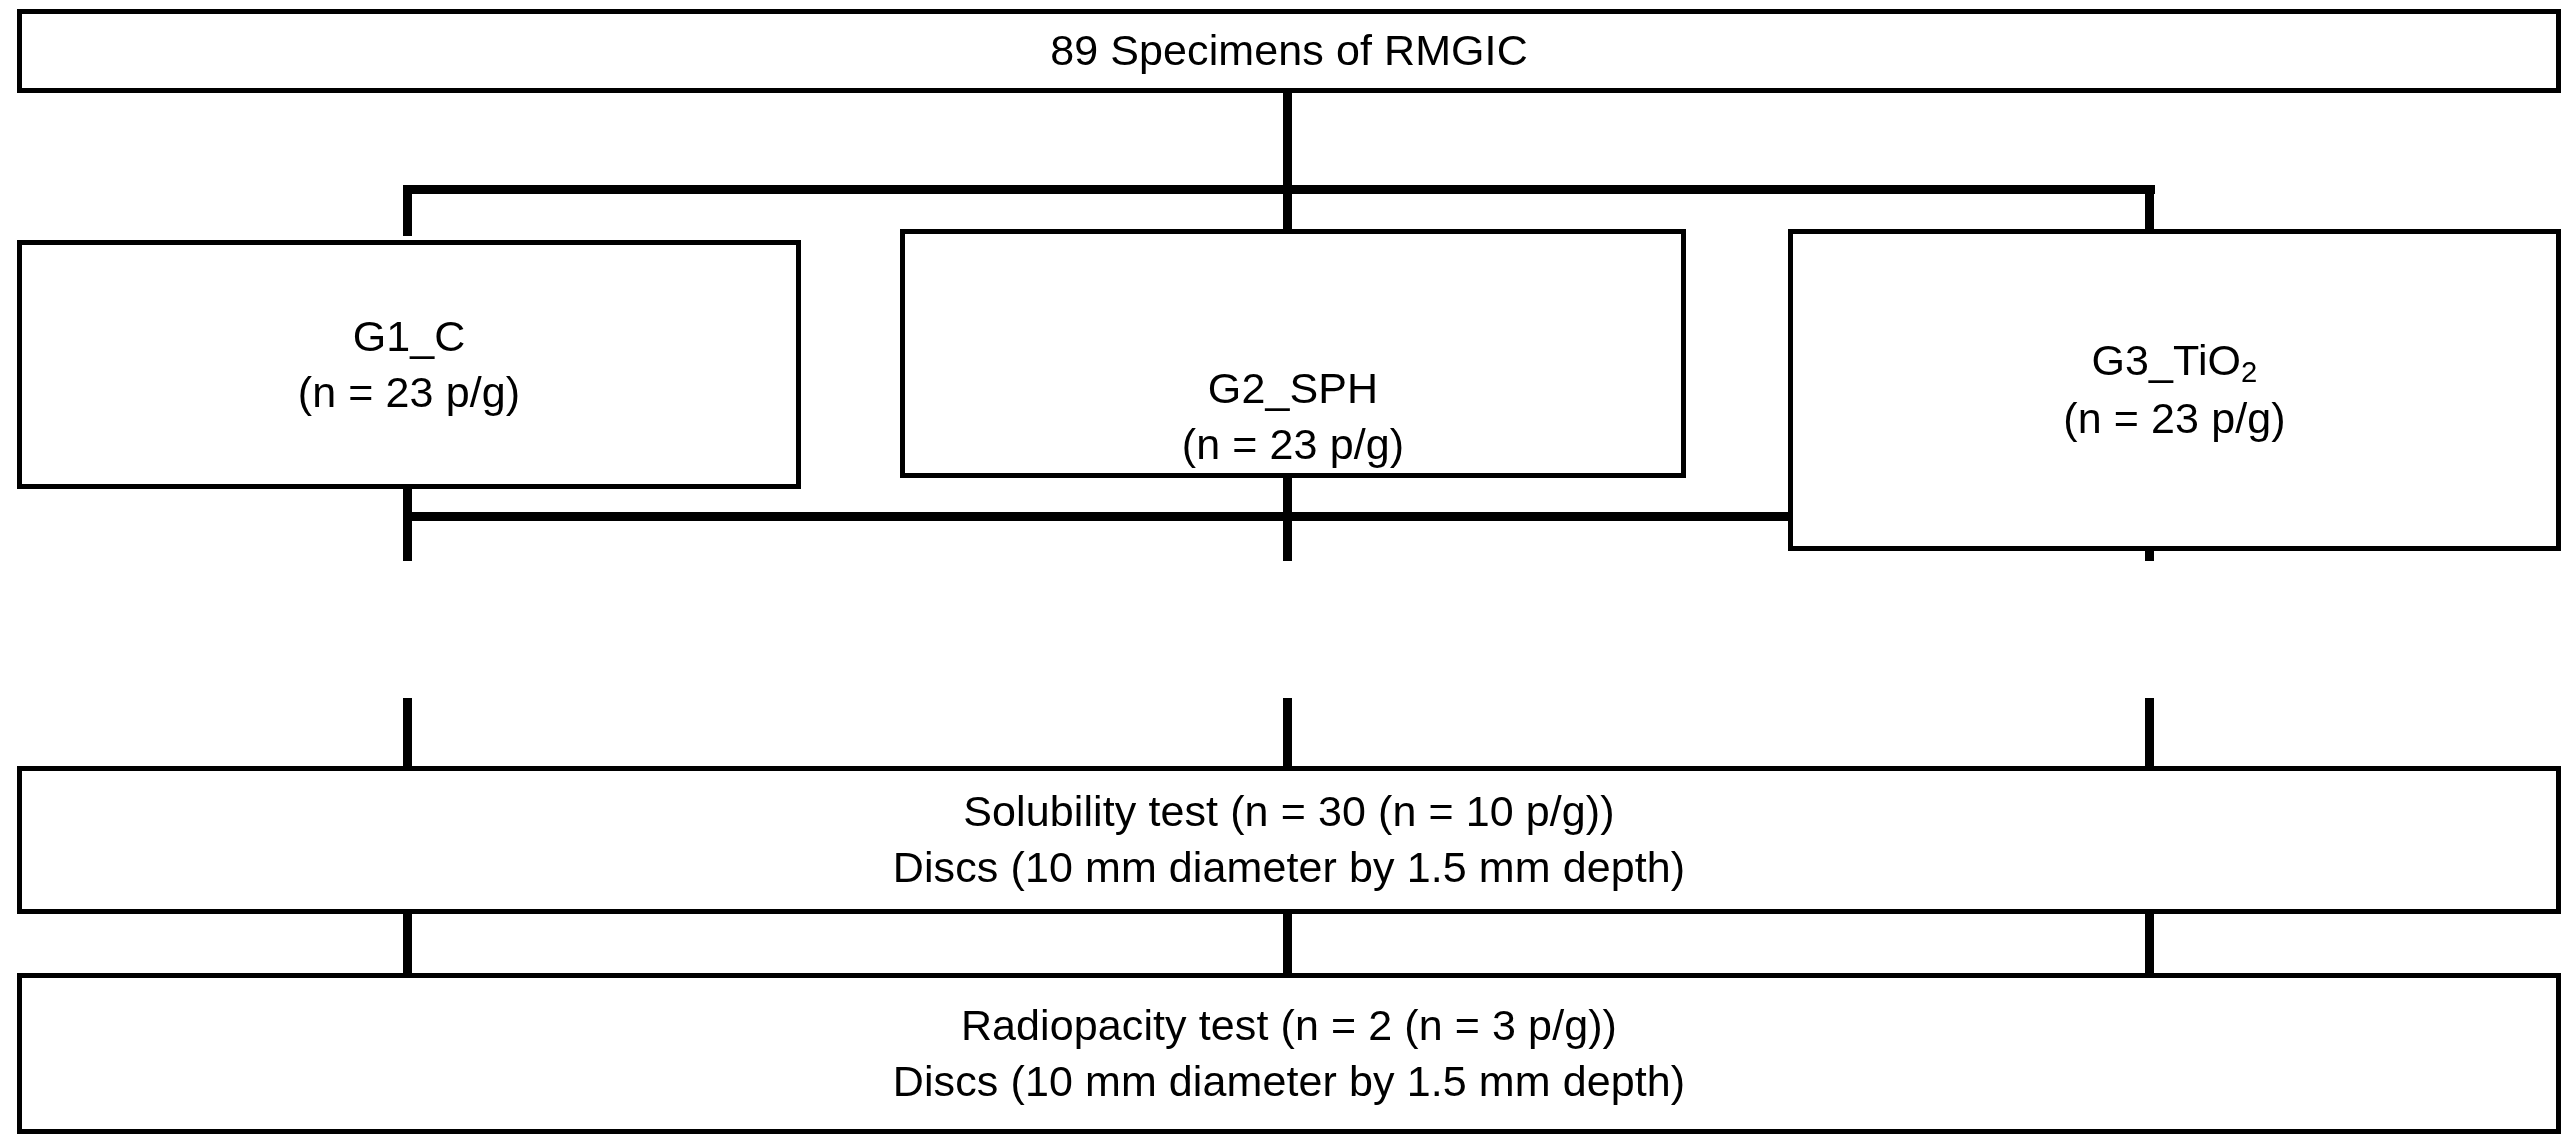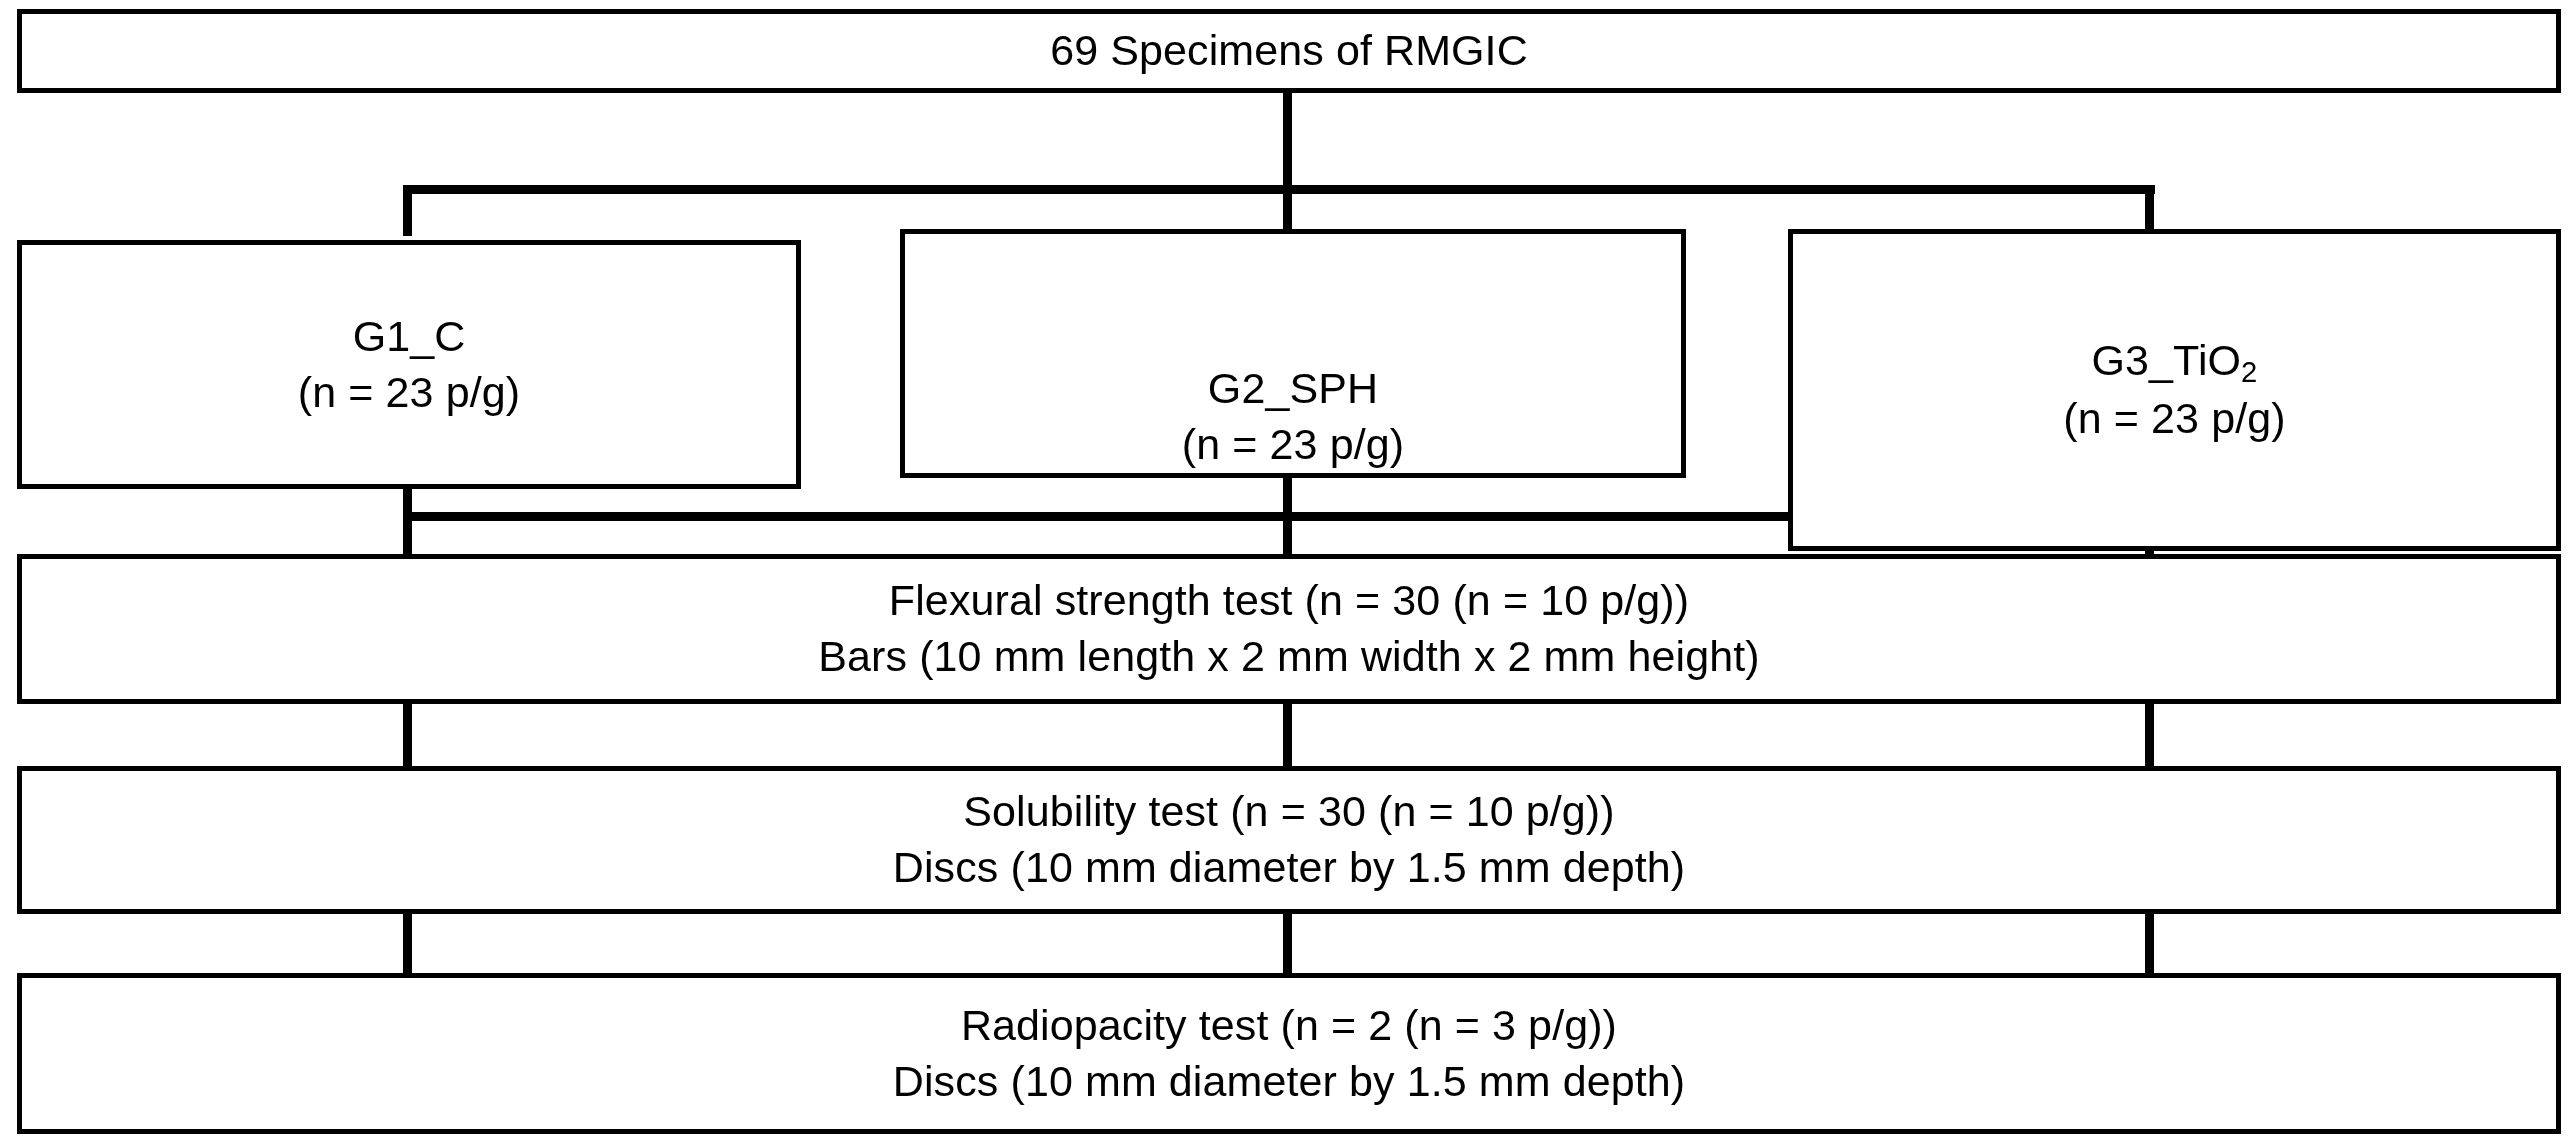--- a/index.html
+++ b/index.html
@@ -155,42 +155,38 @@
 
   <div class="vline" id="link-fs-1"></div>
   <div class="vline" id="link-fs-2"></div>
   <div class="vline" id="link-fs-3"></div>
 
   <div class="vline" id="link-sr-1"></div>
   <div class="vline" id="link-sr-2"></div>
   <div class="vline" id="link-sr-3"></div>
 
   <div class="box" id="box-top">
-    <span class="line">69 Specimens of RMGIC</span>
+    <span class="line">89 Specimens of RMGIC</span>
   </div>
 
   <div class="box" id="box-g1">
     <span class="line">G1_C</span>
     <span class="line">(n = 23 p/g)</span>
   </div>
 
   <div class="box" id="box-g2">
     <span class="line">G2_SPH</span>
     <span class="line">(n = 23 p/g)</span>
   </div>
 
   <div class="box" id="box-g3">
     <span class="line"><span>G3_TiO</span><sub>2</sub></span>
     <span class="line">(n = 23 p/g)</span>
   </div>
 
-  <div class="box" id="box-flexural">
-    <span class="line">Flexural strength test (n = 30 (n = 10 p/g))</span>
-    <span class="line">Bars (10 mm length x 2 mm width x 2 mm height)</span>
-  </div>
 
   <div class="box" id="box-solubility">
     <span class="line">Solubility test (n = 30 (n = 10 p/g))</span>
     <span class="line">Discs (10 mm diameter by 1.5 mm depth)</span>
   </div>
 
   <div class="box" id="box-radiopacity">
     <span class="line">Radiopacity test (n = 2 (n = 3 p/g))</span>
     <span class="line">Discs (10 mm diameter by 1.5 mm depth)</span>
   </div>

